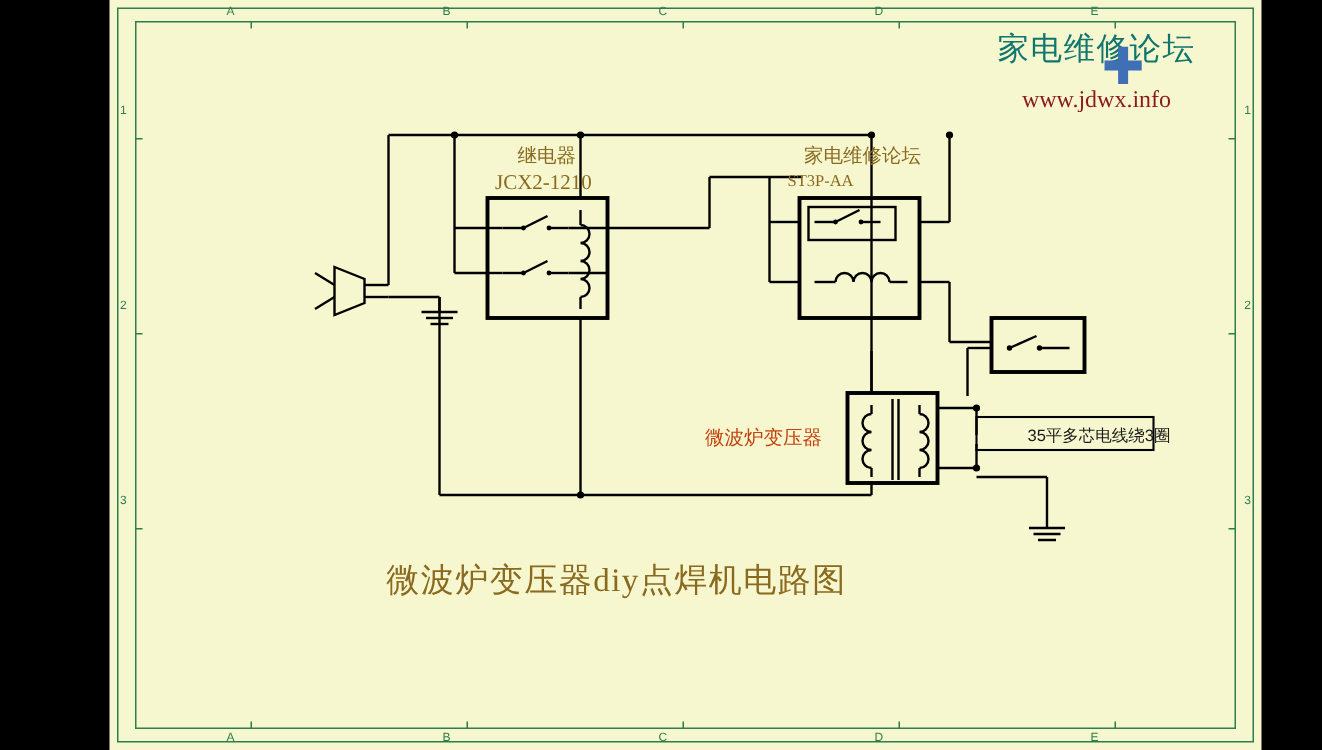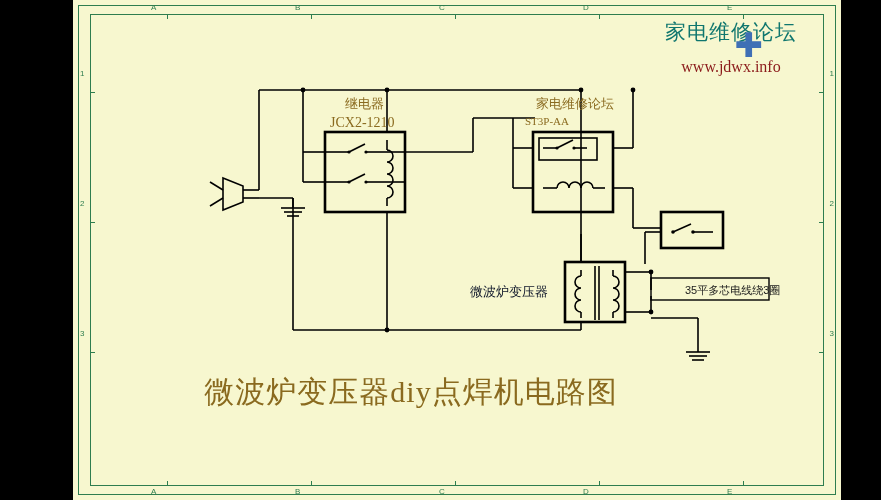--- a/index.html
+++ b/index.html
@@ -94,29 +94,29 @@
     width: 768px;
     height: 500px;
   }
   .lbl {
     position: absolute;
     color: #8a6a1f;
     font-family: Liberation Serif, serif;
     white-space: nowrap;
   }
   .lbl-dark {
-    color: #0f172a;
+    color: #c2410c;
   }
   #title {
     position: absolute;
     left: 0;
     top: 372px;
     width: 676px;
     text-align: center;
-    font-size: 30px;
+    font-size: 22px;
     color: #8a6a1f;
     font-family: "Liberation Serif", serif;
     letter-spacing: 1px;
   }
   .boxlbl {
     position: absolute;
     font-size: 11px;
     color: #1b1b1b;
     background: transparent;
     font-family: "Liberation Sans", sans-serif;

